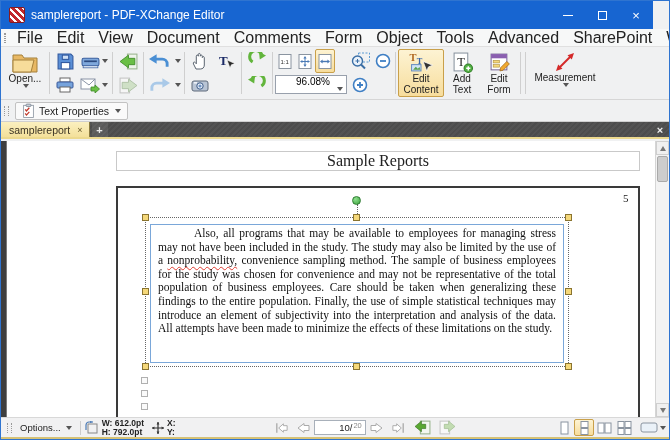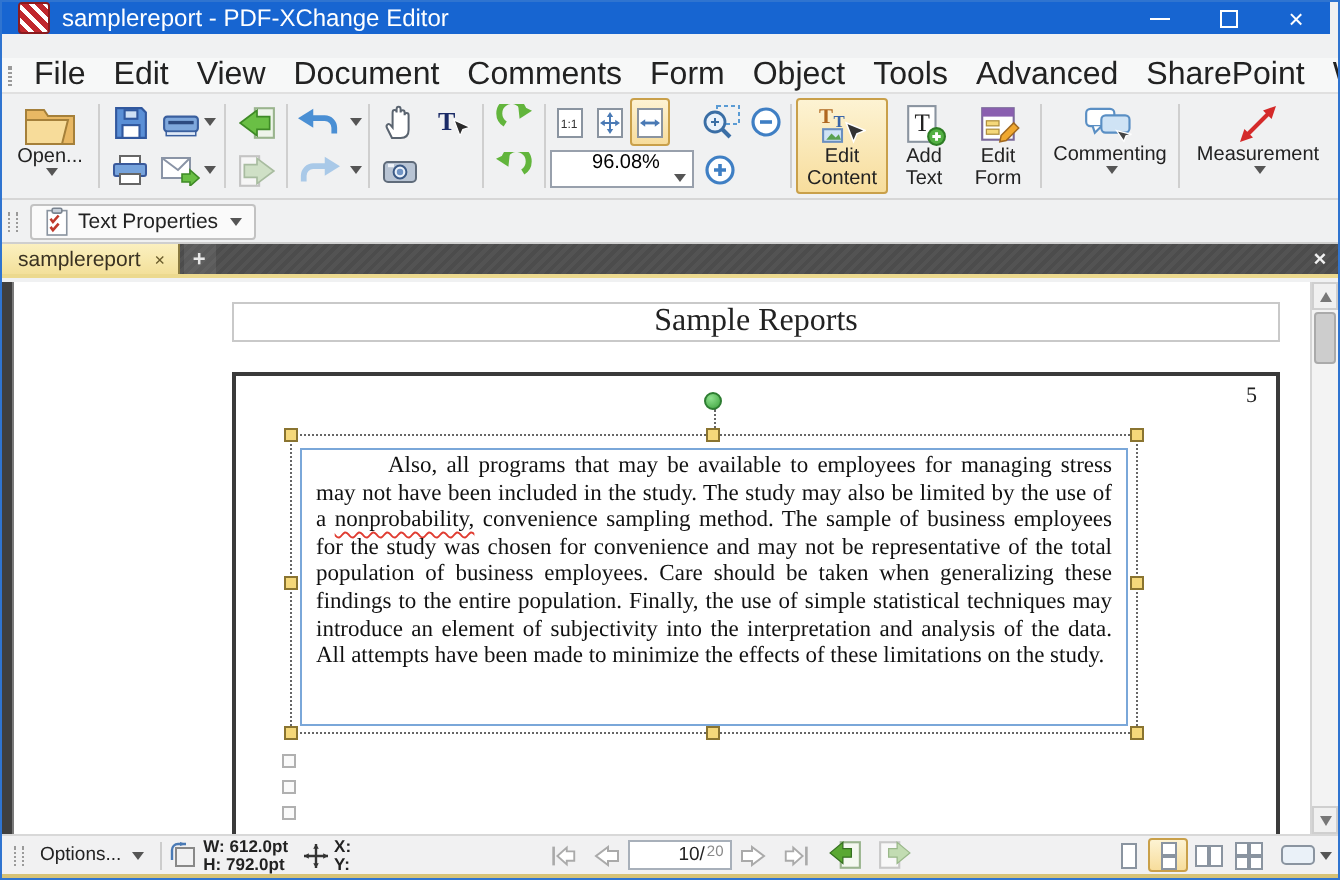--- a/index.html
+++ b/index.html
@@ -3,21 +3,21 @@
 <meta charset="utf-8">
 <style>
   * { box-sizing: border-box; margin: 0; padding: 0; }
   html,body { background:#888; }
   body { font-family: "Liberation Sans", sans-serif; }
   .window {
     position: relative; width: 670px; height: 440px;
     border: 1px solid #2f74d0; background:#f0f1f2; overflow: hidden;
   }
   
-  .titlebar { position:absolute; top:0; left:0; right:4px; height:16px;
+  .titlebar { position:absolute; top:0; left:0; right:16px; height:28px;
     background:#1765d1; display:flex; align-items:center; color:#fff; }
   .app-icon { width:16px; height:16px; margin:0 6px 0 8px; border-radius:2px;
     border:1px solid #8a1a1e;
     background: repeating-linear-gradient(45deg,#c0272d 0 3px,#ffffff 3px 5px); }
   .title-text { font-size:12px; }
   .win-btns { margin-left:auto; display:flex; height:100%; }
   .win-btn { width:34px; height:100%; display:flex; align-items:center; justify-content:center; color:#fff; font-size:13px; }
   .min-glyph { width:10px; height:1px; background:#fff; display:block; }
   .max-glyph { width:9px; height:9px; border:1px solid #fff; display:block; }
   
@@ -376,32 +376,20 @@
           <rect x="4" y="8" width="6" height="2.4" fill="#f5d87a" stroke="#b09040" stroke-width=".6"></rect>
           <rect x="4" y="12" width="6" height="2.4" fill="#f5d87a" stroke="#b09040" stroke-width=".6"></rect>
           <path d="M11 15l6-6 2.4 2.4-6 6-3 .6z" fill="#f0a830" stroke="#a06820" stroke-width=".7"></path>
         </svg>
         <span class="lbl">Edit</span>
         <span class="lbl">Form</span>
       </div>
     </div>
     <div class="tb-sep"></div>
 
-    <div class="tb-group">
-      <div class="bigbtn" style="width:64px;height:48px;">
-        <svg width="26" height="20" viewBox="0 0 24 18">
-          <rect x="1" y="2" width="13" height="8" rx="2" fill="#fff" stroke="#5a8fc4"></rect>
-          <path d="M4 10l1 3 3-3" fill="#fff" stroke="#5a8fc4"></path>
-          <rect x="8" y="5" width="13" height="8" rx="2" fill="#cfe3f5" stroke="#5a8fc4"></rect>
-          <path d="M15 12l3.4 5 1-2.6 2.6-.6z" fill="#444" stroke="#fff" stroke-width=".6"></path>
-        </svg>
-        <span class="lbl">Commenting</span>
-        <span class="caret"></span>
-      </div>
-    </div>
     <div class="tb-sep"></div>
 
     <div class="tb-group">
       <div class="bigbtn" style="width:74px;height:48px;">
         <svg width="20" height="20" viewBox="0 0 20 20">
           <path d="M4.5 15.5L15.5 4.5" stroke="#d42a2a" stroke-width="2"></path>
           <path d="M1 19l6.5-2.2-4.3-4.3zM19 1l-6.5 2.2 4.3 4.3z" fill="#d42a2a"></path>
         </svg>
         <span class="lbl">Measurement</span>
         <span class="caret"></span>

